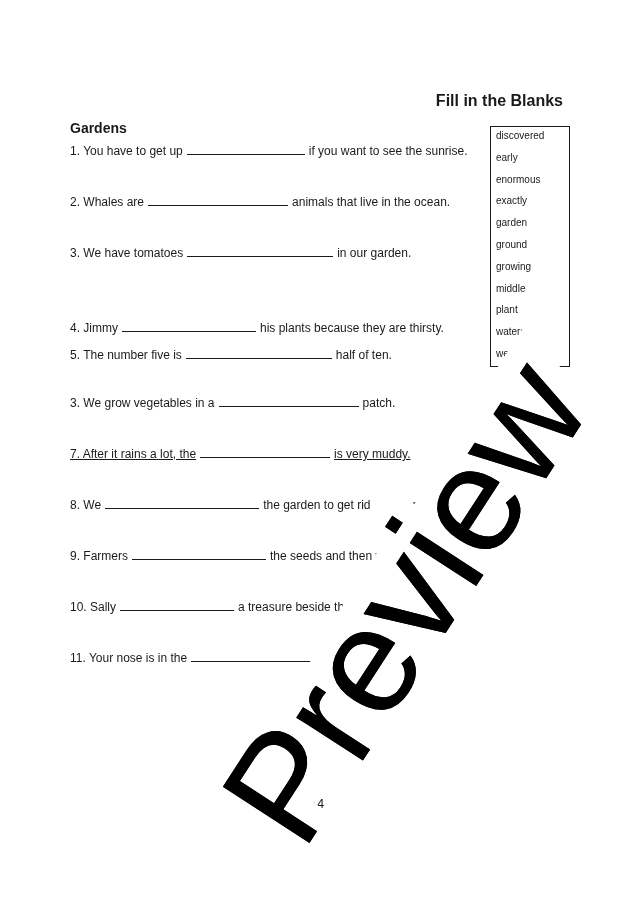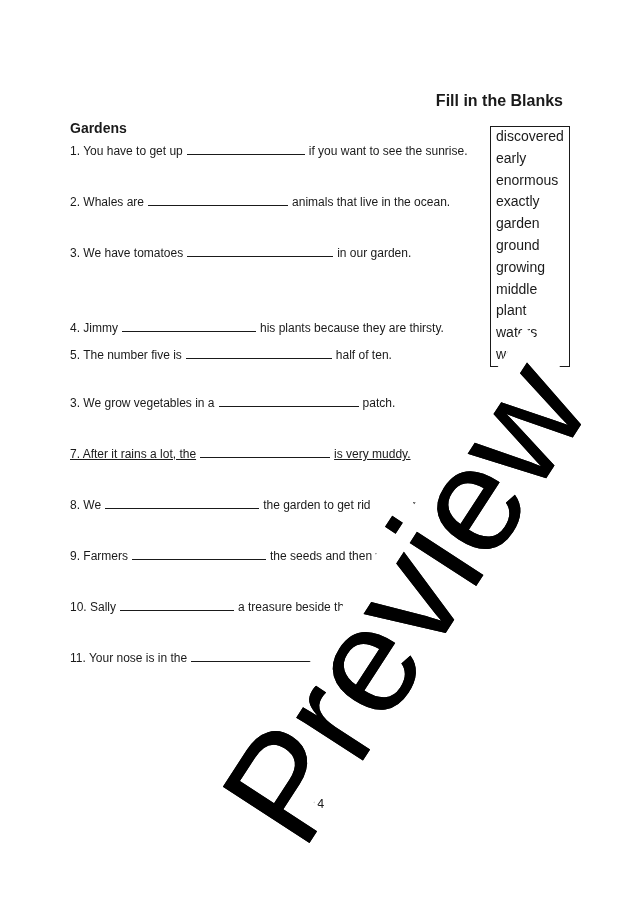--- a/index.html
+++ b/index.html
@@ -4,21 +4,21 @@
 <style>
   html, body { margin:0; padding:0; }
   body { width:634px; height:901px; background:#ffffff; position:relative; overflow:hidden;
          font-family:"Liberation Sans", sans-serif; color:#1a1a1a; }
   .title-left { position:absolute; left:70px; top:92px; font-weight:bold; font-size:14px;margin-top:28px; }
   .title-right { position:absolute; right:71px; top:92px; font-weight:bold; font-size:16px; }
   .q { position:absolute; left:70px; font-size:12px; white-space:nowrap; }
   .blank { display:inline-block; border-bottom:1px solid #1a1a1a; height:11px; vertical-align:baseline; margin:0 4px; }
   .wordbank { position:absolute; left:490px; top:126px; width:80px; height:241px;
               border:1.5px solid #1a1a1a; box-sizing:border-box; padding:1px 0 0 5px; }
-  .wb-item { font-size:14px; height:21.8px; line-height:16px; }
+  .wb-item { font-size:10px; height:21.8px; line-height:16px; }
   .pagenum { position:absolute; left:0; width:634px; top:796px; text-align:center;
              font-family:Liberation Sans, sans-serif; font-size:13px; }
   .watermark { position:absolute; left:138px; top:515px; font-size:150px; font-weight:normal;
                color:#000; transform:rotate(-57deg); transform-origin:center; white-space:nowrap;
                -webkit-text-stroke:0px; text-shadow:0 0 0 #000; pointer-events:none;
                paint-order:stroke fill; }
   .wm-halo { position:absolute; left:138px; top:515px; font-size:150px;
              color:#fff; -webkit-text-stroke:44px #ffffff; transform:rotate(-57deg);
              white-space:nowrap; pointer-events:none; }
 </style>

